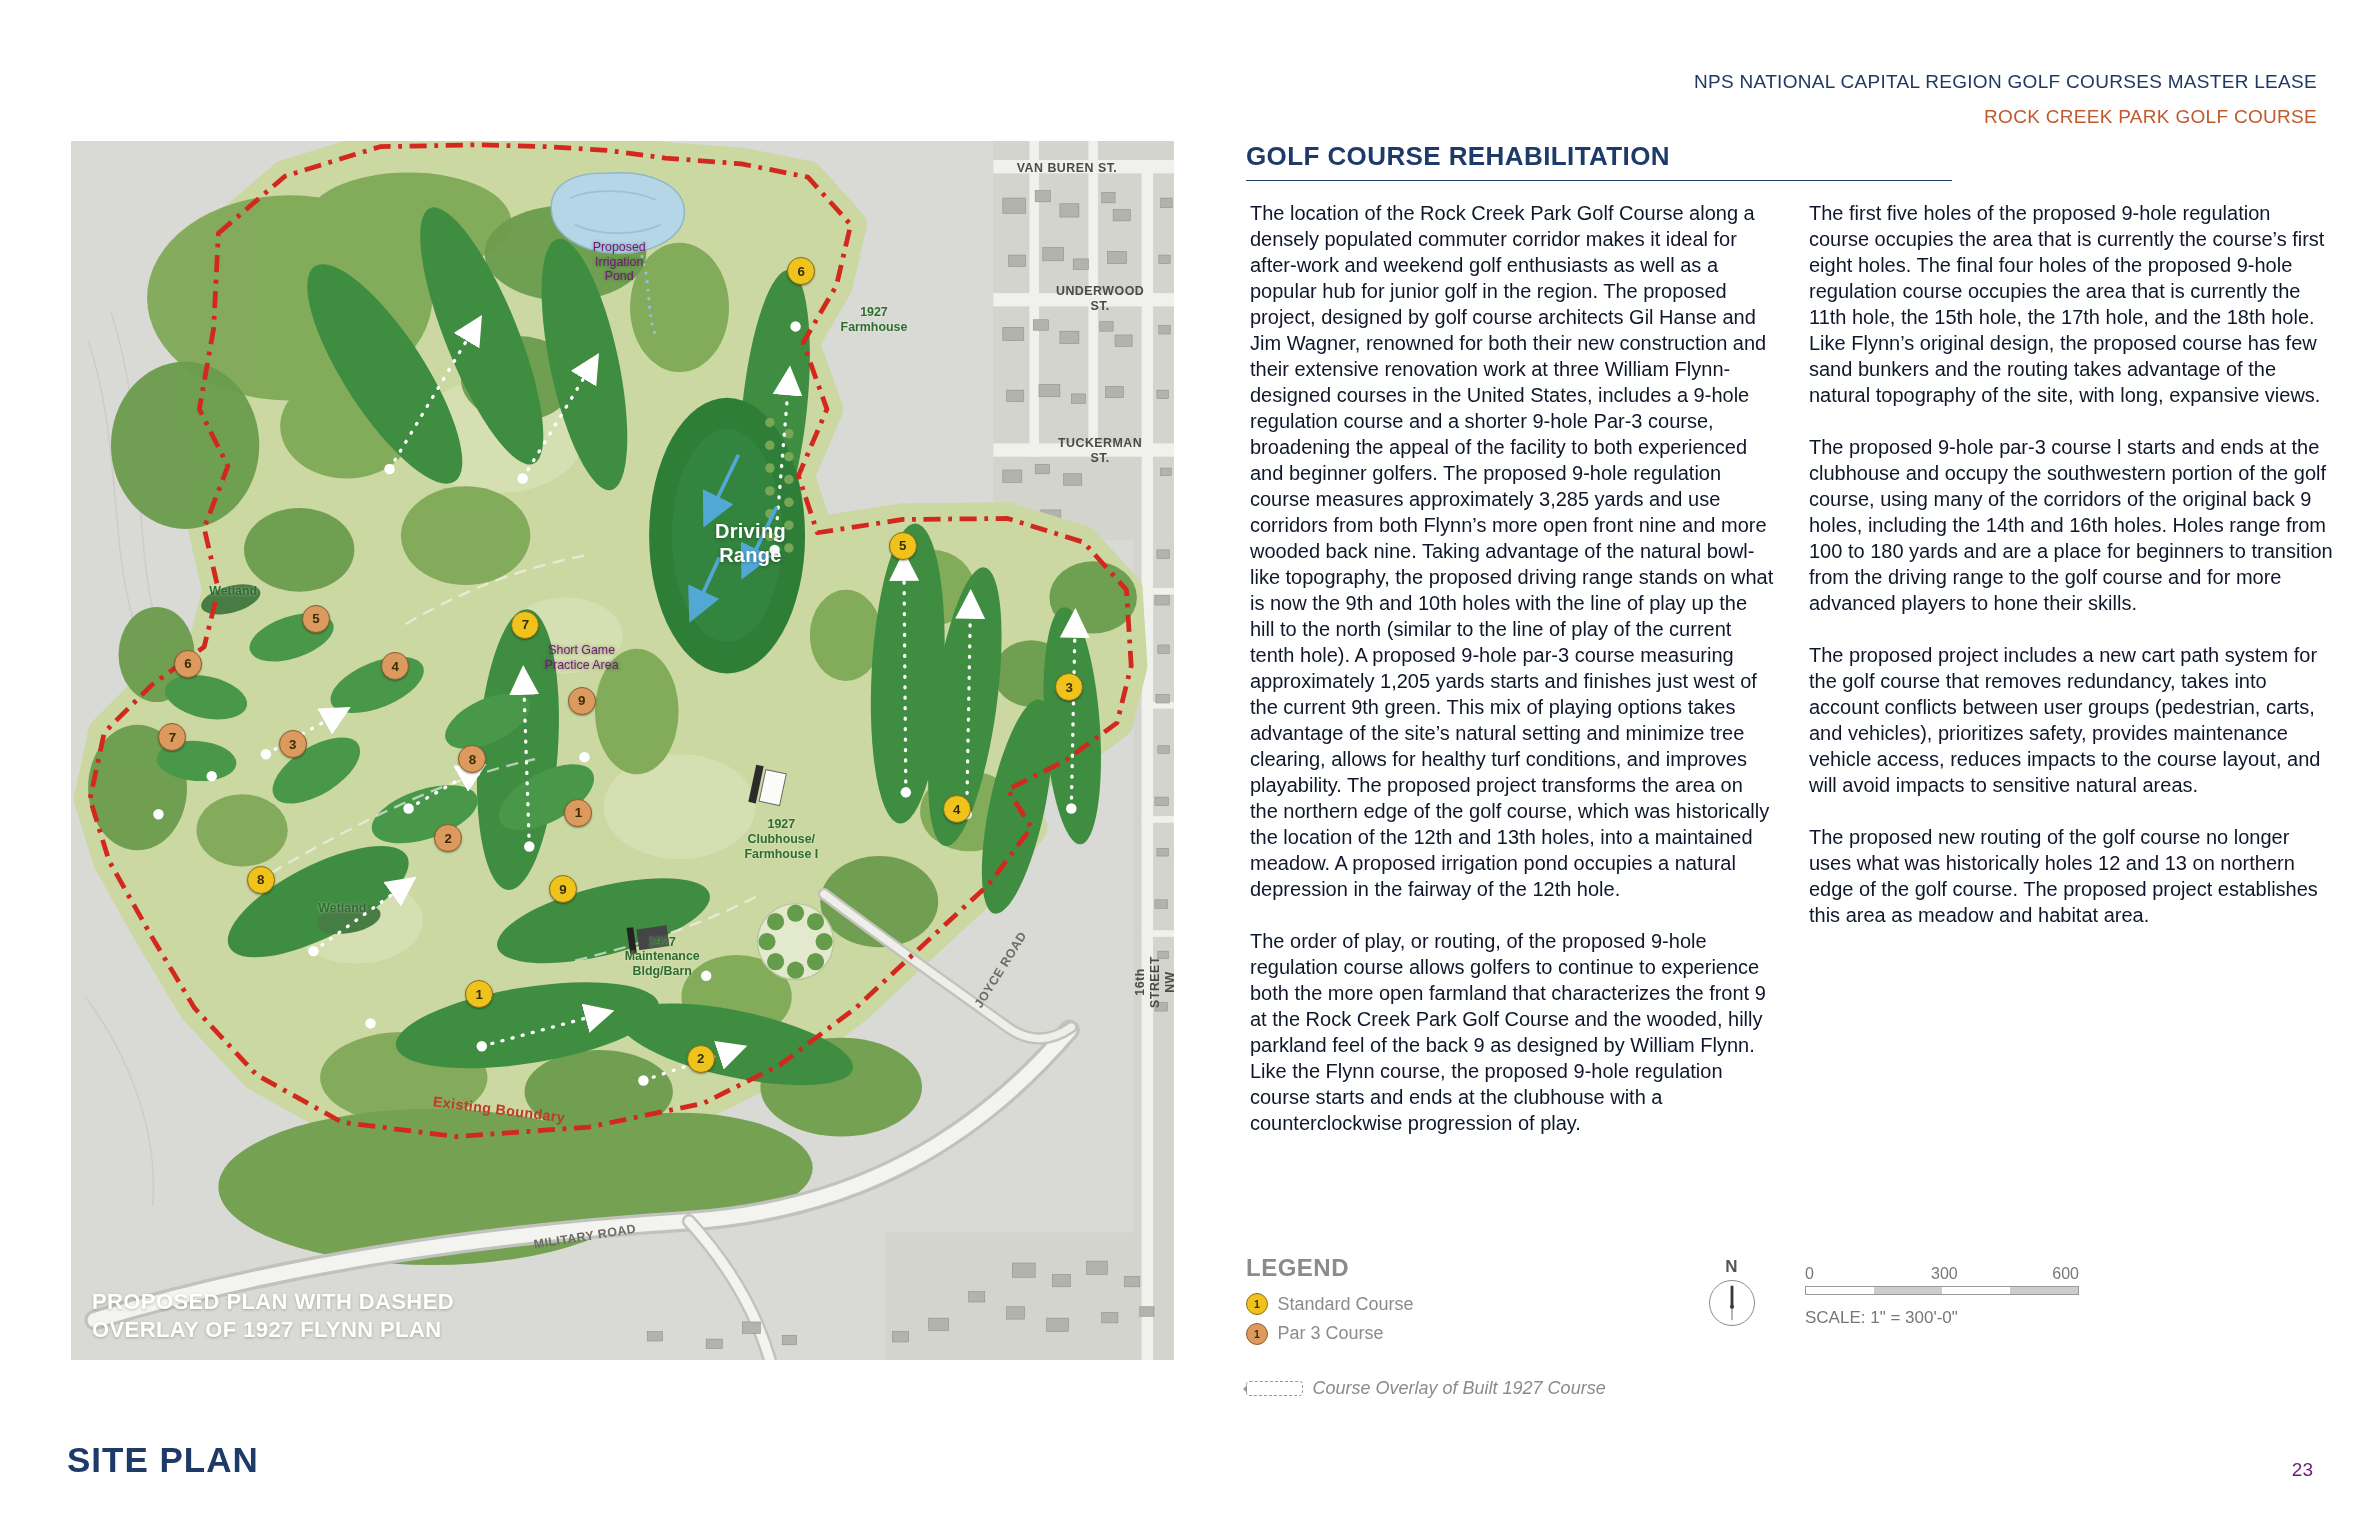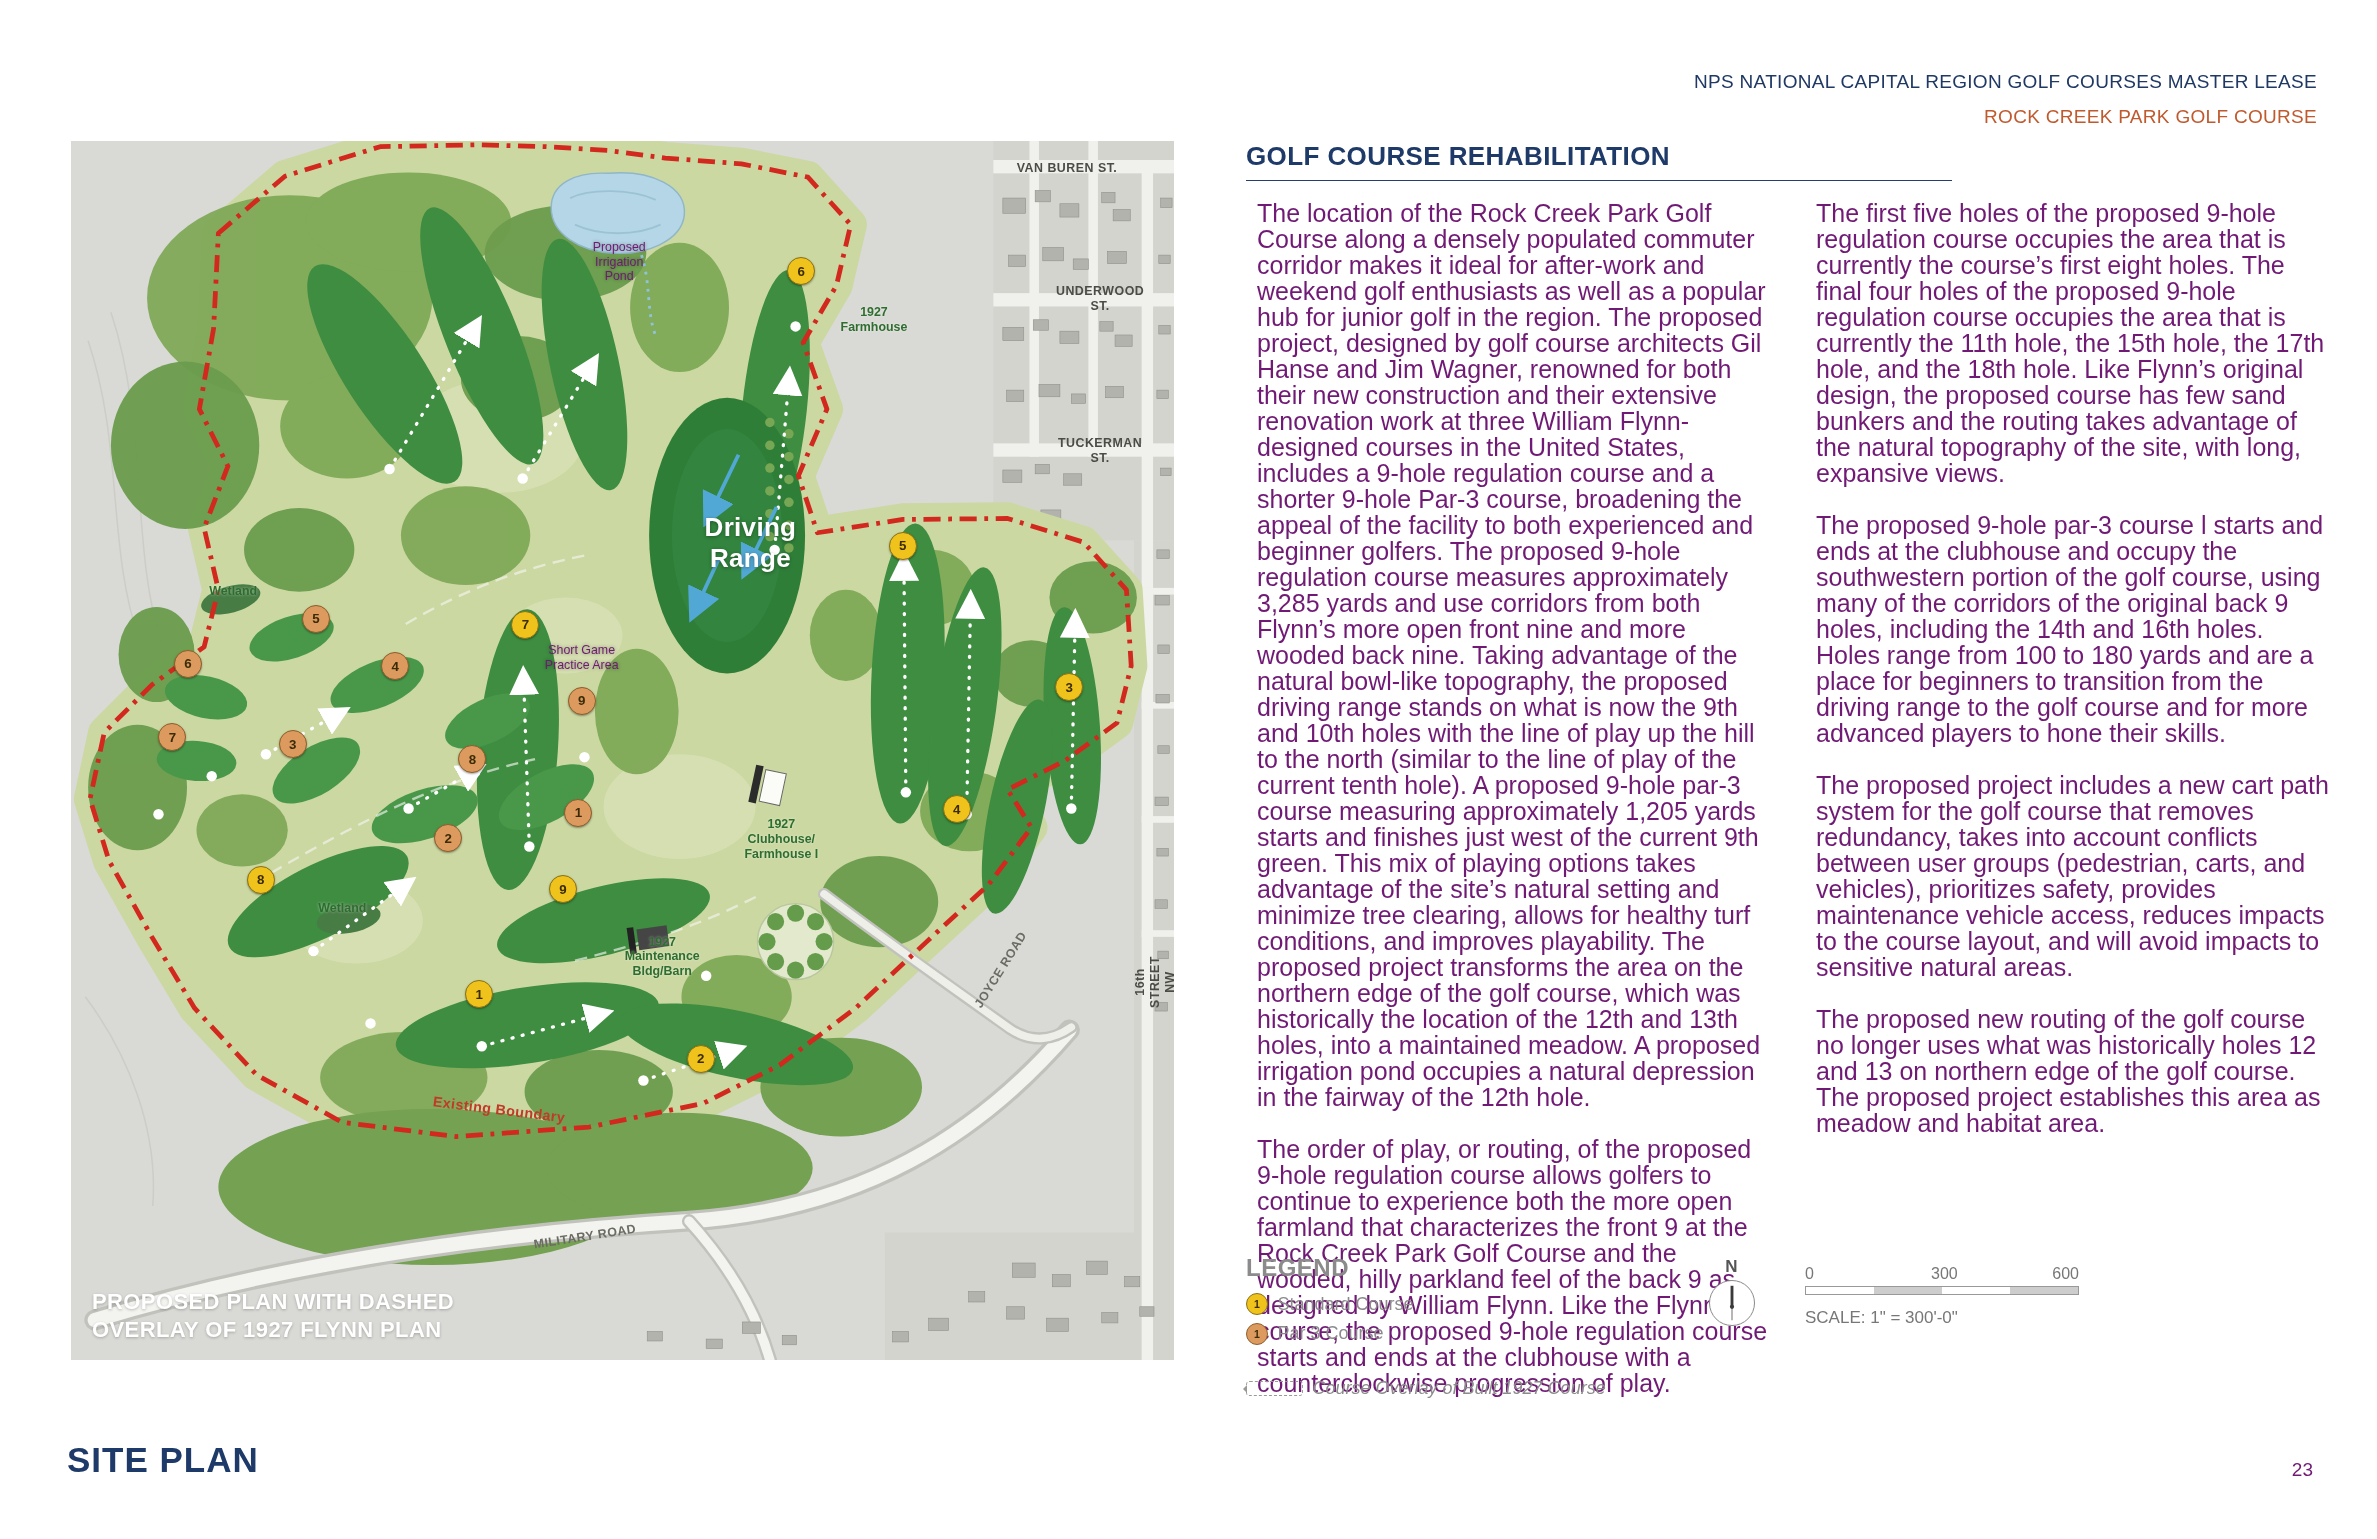--- a/index.html
+++ b/index.html
@@ -13,37 +13,37 @@
   .doc-header .line2{font-size:19px;color:#c05a2e;margin-top:13px;letter-spacing:0.3px;}
 
   
   .map{position:absolute;left:71px;top:141px;width:1103px;height:1219px;background:#d9d9d5;overflow:hidden;}
   .map svg{position:absolute;inset:0;width:100%;height:100%;}
   .map-overlay{position:absolute;inset:0;z-index:5;}
   .map-caption{position:absolute;left:21px;bottom:15px;width:418px;z-index:6;color:#ffffff;font-size:22px;font-weight:bold;line-height:1.3;letter-spacing:0.4px;text-shadow:0 1px 2.9px rgba(0,0,0,.25);}
 
   .lbl{position:absolute;transform:translate(-50%,-50%);white-space:pre-line;text-align:center;line-height:1.2;pointer-events:none;}
   .lbl-white{color:#701a75;font-size:12.4px;font-weight:normal;text-shadow:0 0 3.8px rgba(0,0,0,.4);}
-  .lbl-white-lg{color:#fff;font-size:26px;font-weight:bold;text-shadow:0 1px 3.8px rgba(0,0,0,.35);letter-spacing:0.3px;}
+  .lbl-white-lg{color:#fff;font-size:20px;font-weight:bold;text-shadow:0 1px 3.8px rgba(0,0,0,.35);letter-spacing:0.3px;}
   .lbl-green{color:#2e6d2f;font-size:12.4px;font-weight:bold;text-shadow:0 0 2.9px rgba(255,255,255,.5);}
   .lbl-street{color:#6b6b64;font-size:12.4px;font-weight:bold;letter-spacing:0.5px;}
   .lbl-street-dark{color:#4c4c47;font-size:12.4px;font-weight:bold;letter-spacing:0.5px;}
   .lbl-red{color:#c03a28;font-size:14.3px;font-weight:bold;letter-spacing:0.4px;}
 
   .marker{position:absolute;transform:translate(-50%,-50%);width:26px;height:26px;border-radius:50%;display:flex;align-items:center;justify-content:center;font-size:13.3px;font-weight:bold;color:#3a2c07;box-shadow:0 1px 1.9px rgba(0,0,0,.35);}
   .marker-standard{background:#efc31b;border:1.9px solid #8a7117;}
   .marker-par3{background:#dd9a5e;border:1.9px solid #8d5f2c;}
 
   
   .article{position:absolute;left:1246px;top:141px;width:1089px;}
   .article h1{margin:0;font-size:26px;color:#1e3a68;font-weight:bold;letter-spacing:0.4px;}
   .title-rule{width:706px;height:1.9px;background:#24406e;margin:7.6px 0 19px 0;}
   .cols{display:flex;gap:30px;}
   .col{width:529px;}
-  .col p{margin:0 0 26px 11px;font-size:25px;line-height:26px;color:#701a75;}
+  .col p{margin:0 0 26px 4px;font-size:20px;line-height:26px;color:#0f172a;}
 
   
   .legend{position:absolute;left:1246px;top:1254px;width:399px;}
   .legend-title{font-size:24px;font-weight:bold;color:#8b8b8b;letter-spacing:0.5px;margin-bottom:11.4px;}
   .legend-item{display:flex;align-items:center;gap:9.5px;margin-bottom:7.6px;font-size:18px;color:#8b8b8b;}
   .legend-item.spaced{margin-top:33px;font-style:italic;}
   .legend-dot{width:20px;height:20px;border-radius:50%;display:flex;align-items:center;justify-content:center;font-size:10.5px;font-weight:bold;color:#3a2c07;flex:0 0 auto;}
   .legend-dot-std{background:#efc31b;border:1.9px solid #8a7117;}
   .legend-dot-par3{background:#dd9a5e;border:1.9px solid #8d5f2c;}
   .legend-overlay-symbol{width:55px;height:12.4px;border:1.9px dashed #9a9a95;border-radius:3.8px;flex:0 0 auto;position:relative;}

